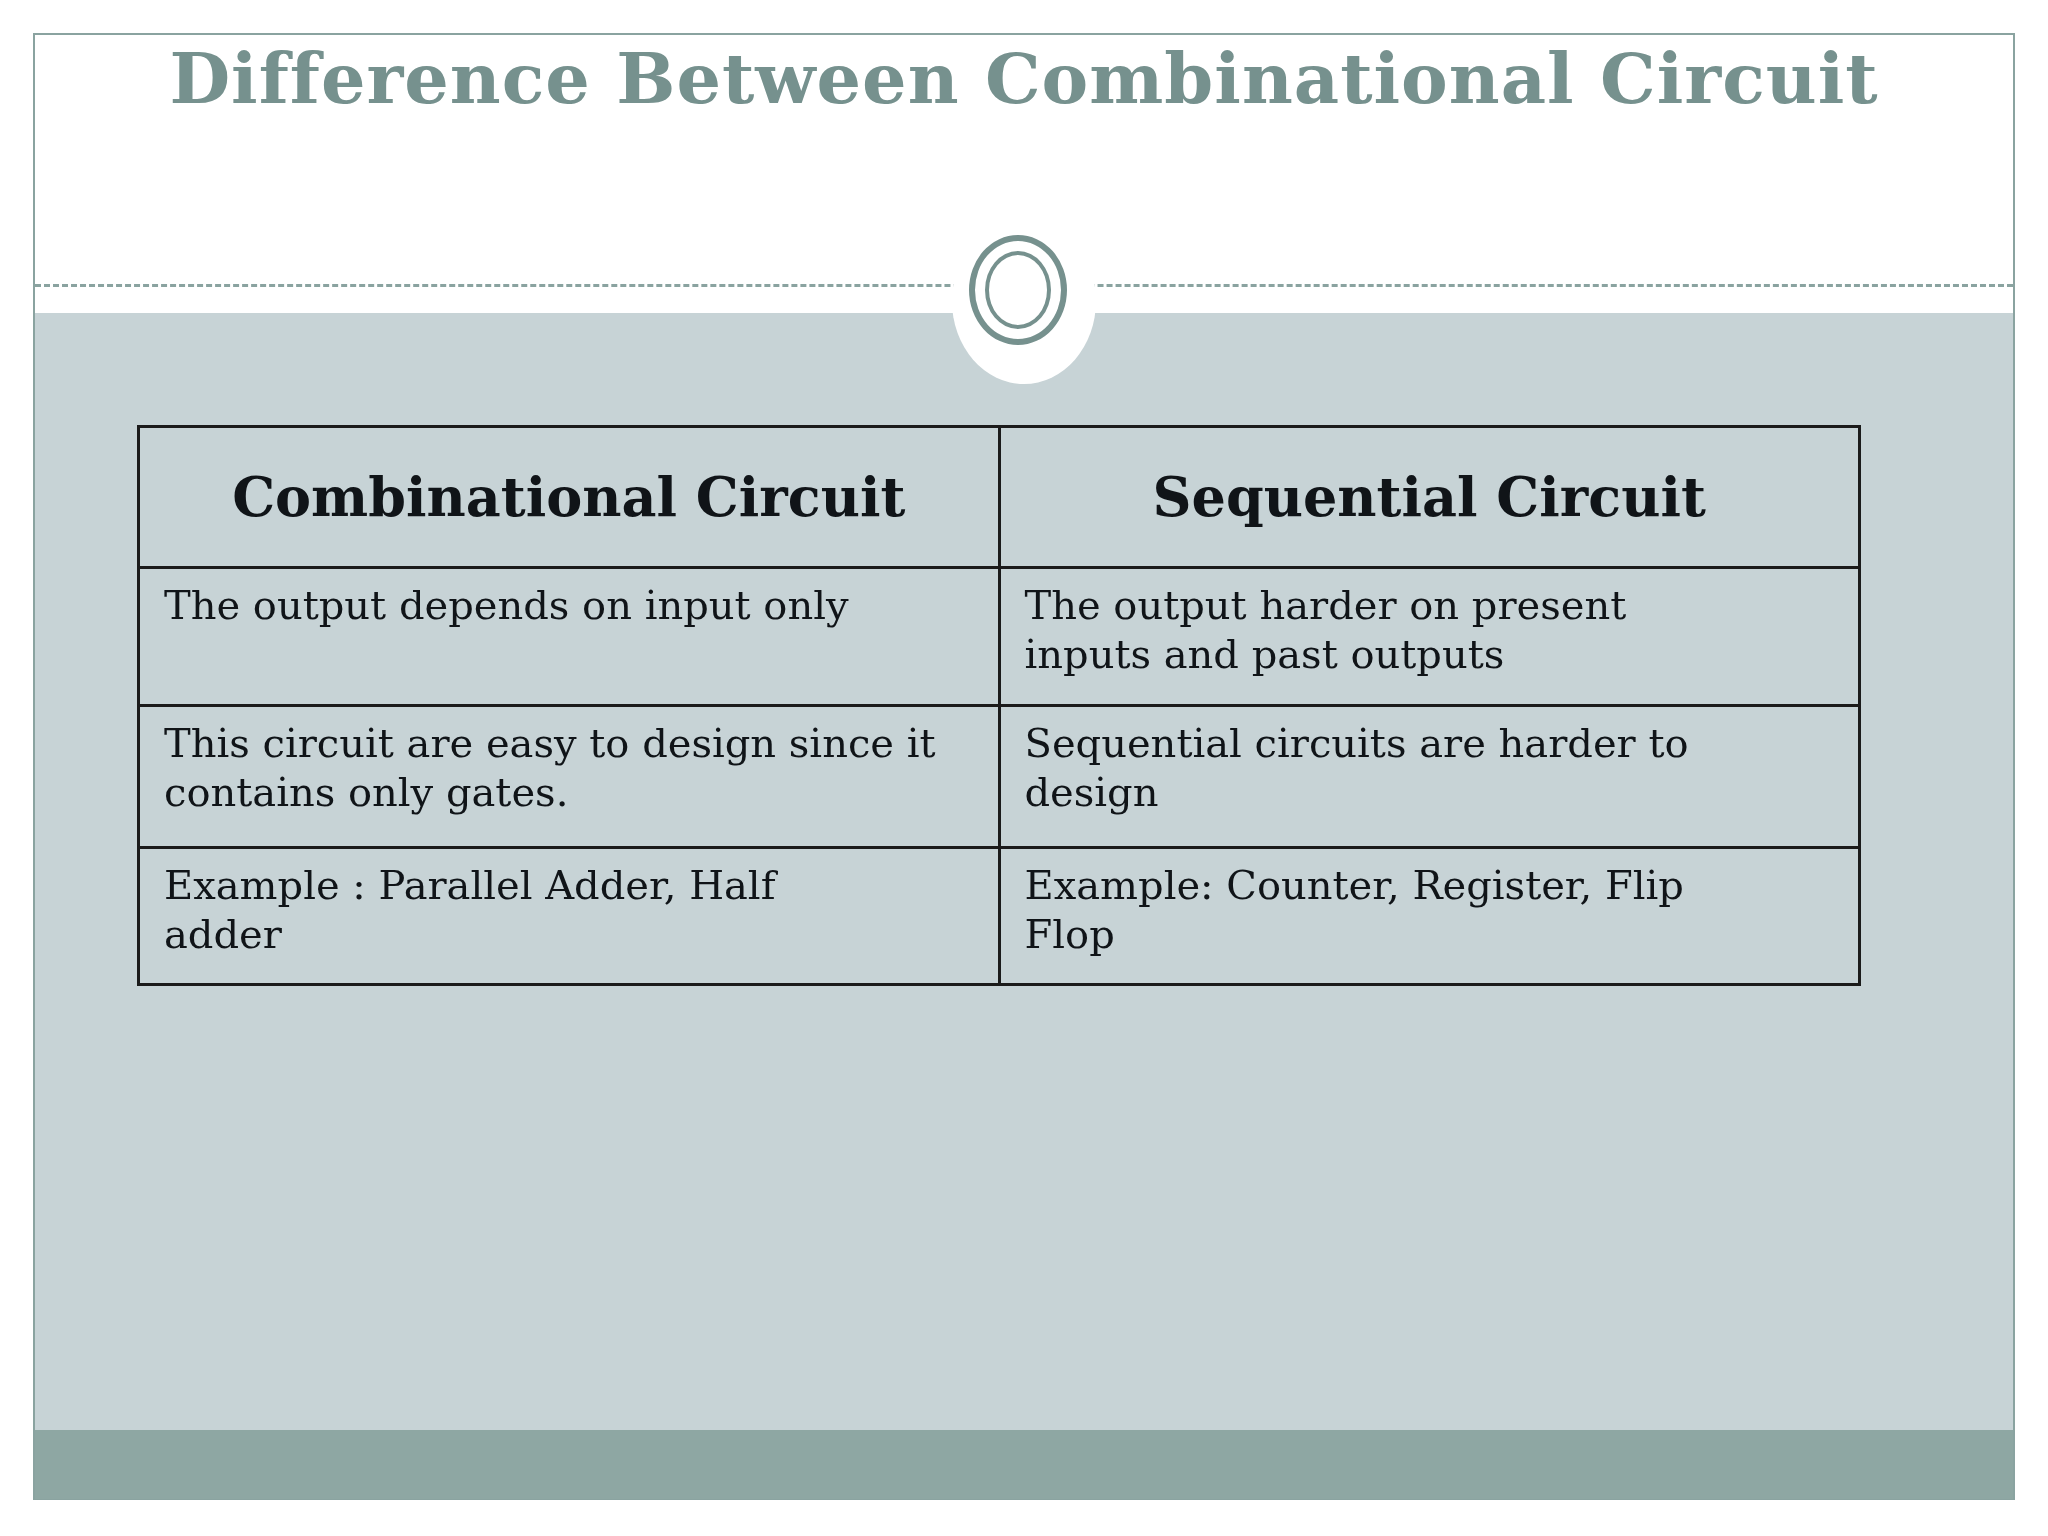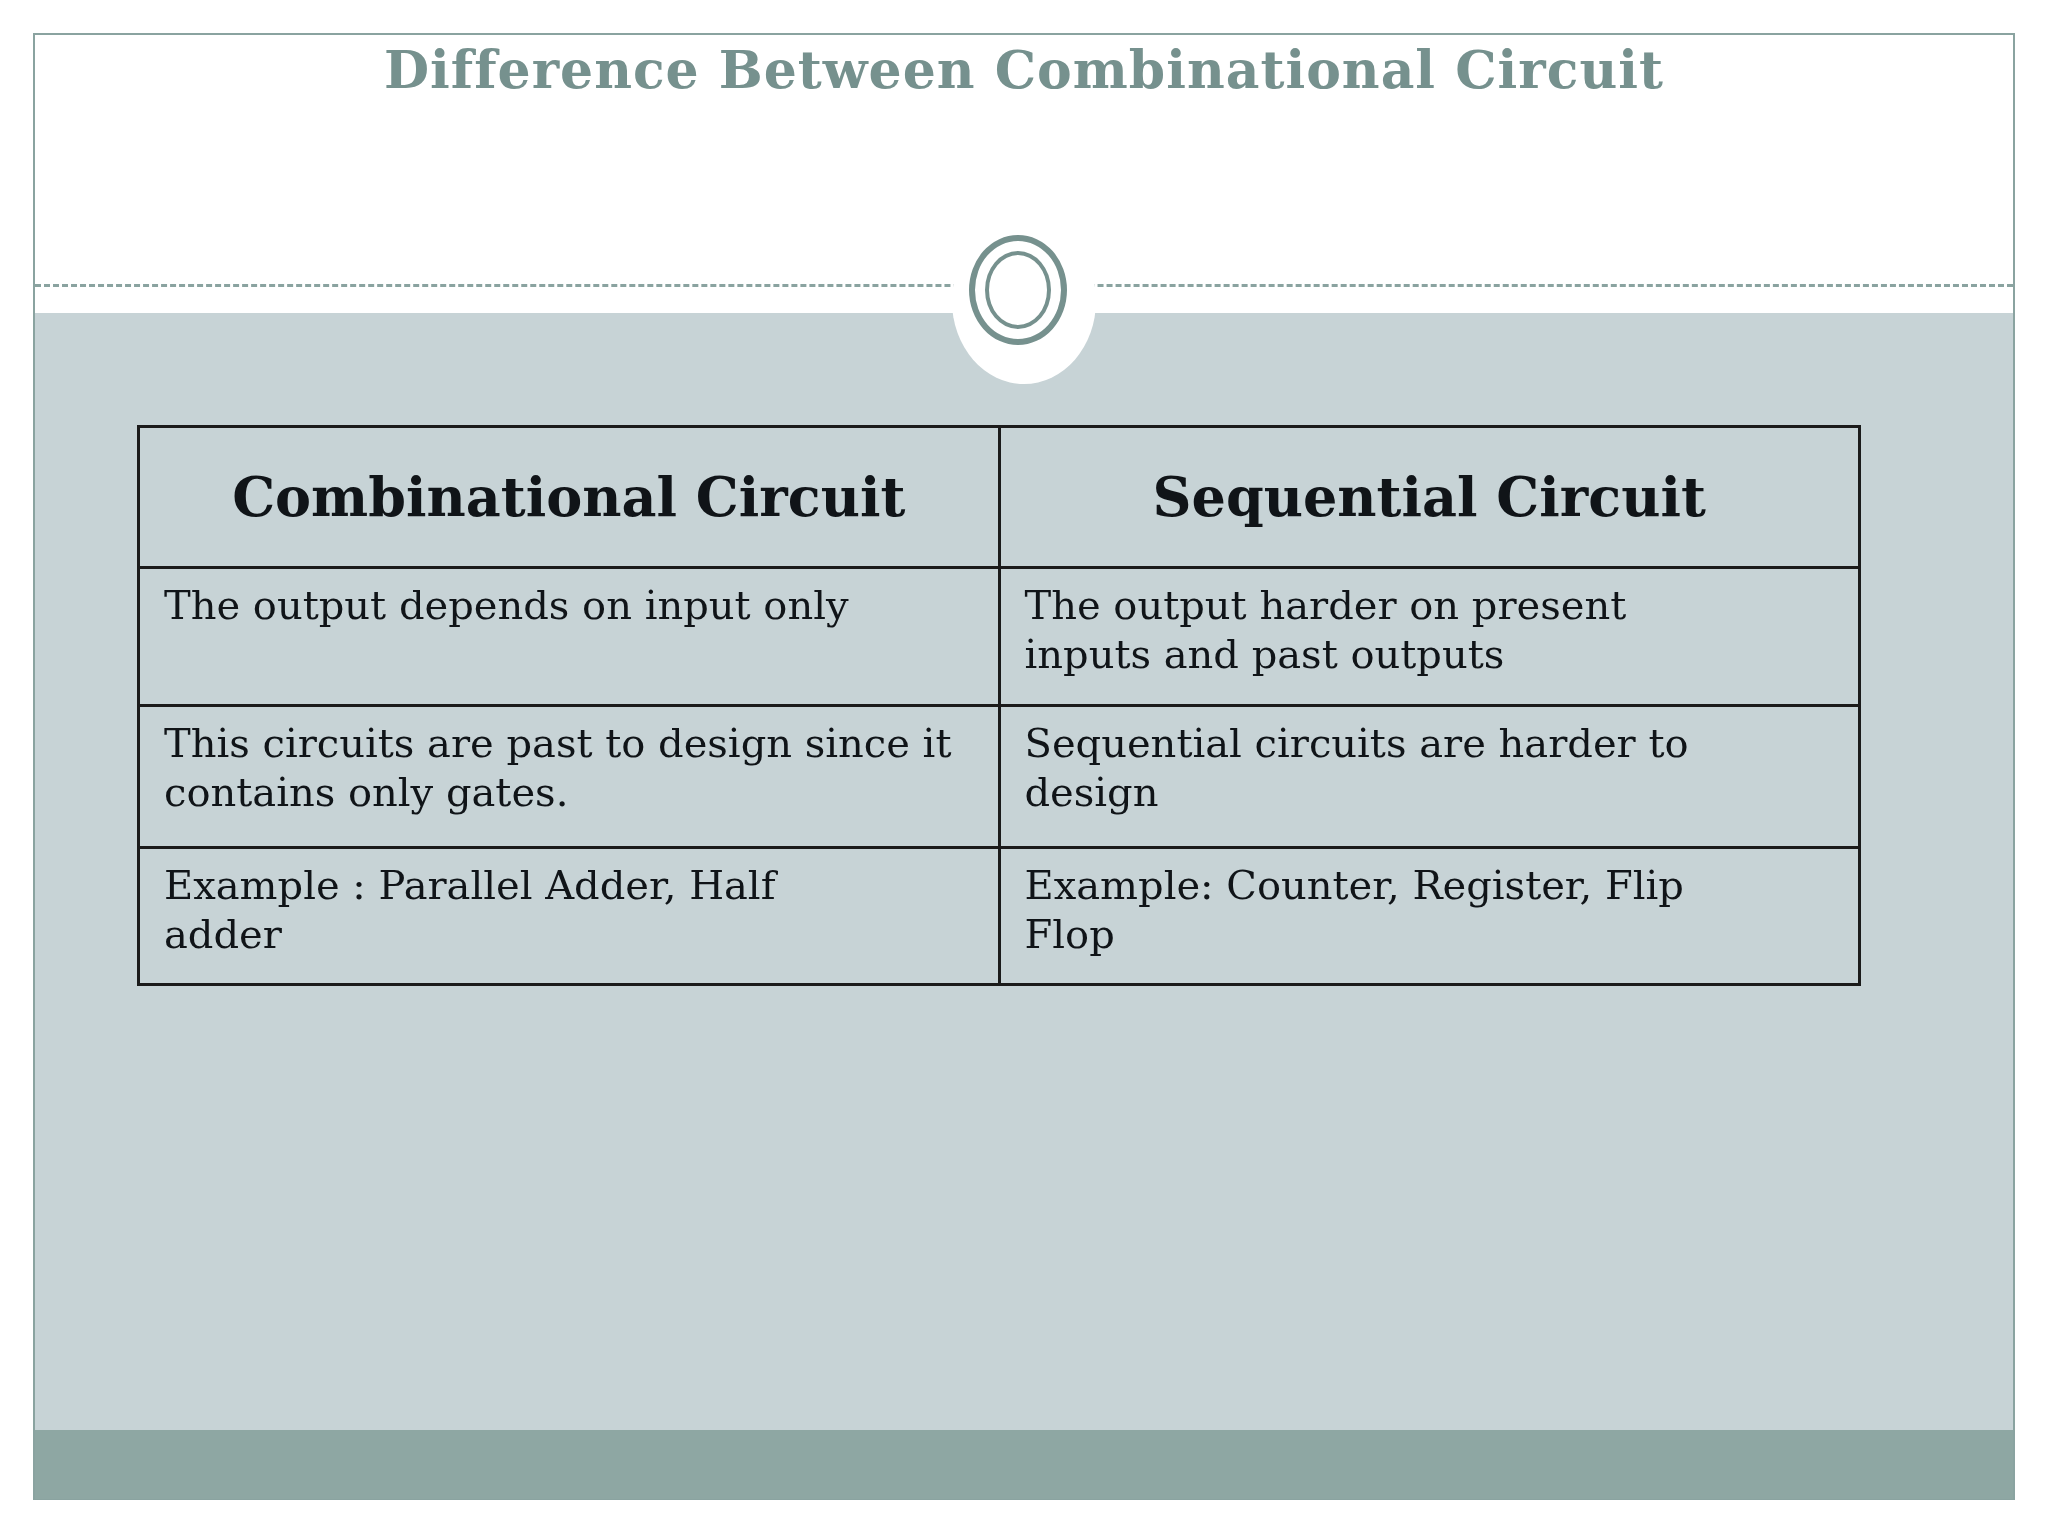--- a/index.html
+++ b/index.html
@@ -16,21 +16,21 @@
     z-index:1;
   }
   .header-area{
     position:absolute;left:35px;top:35px;right:35px;height:278px;
     background:#ffffff;z-index:2;
   }
   .slide-title{
     position:absolute;left:0;top:8px;width:100%;
     text-align:center;
     font-weight:bold;
-    font-size:52px;
+    font-size:70px;
     line-height:1.04;
     letter-spacing:1px;
     color:var(--title-color,#76918e);
     z-index:2;
   }
   .body-bg{
     position:absolute;left:35px;top:313px;right:35px;height:1117px;
     background:var(--body-color,#c7d3d6);
     z-index:1;
   }
@@ -127,21 +127,21 @@
       <tr class="r-h1">
         <td class="col-left">
           <span class="cw" style="max-width:800px">The output depends on input only</span>
         </td>
         <td class="col-right">
           <span class="cw" style="max-width:700px">The output harder on present inputs and past outputs</span>
         </td>
       </tr>
       <tr class="r-h3">
         <td class="col-left">
-          <span class="cw" style="max-width:820px">This circuits are past to design since it contains only gates.</span>
+          <span class="cw" style="max-width:820px">This circuit are easy to design since it contains only gates.</span>
         </td>
         <td class="col-right">
           <span class="cw" style="max-width:700px">Sequential circuits are harder to design</span>
         </td>
       </tr>
       <tr class="r-h5">
         <td class="col-left">
           <span class="cw" style="max-width:660px">Example : Parallel Adder, Half adder</span>
         </td>
         <td class="col-right">

